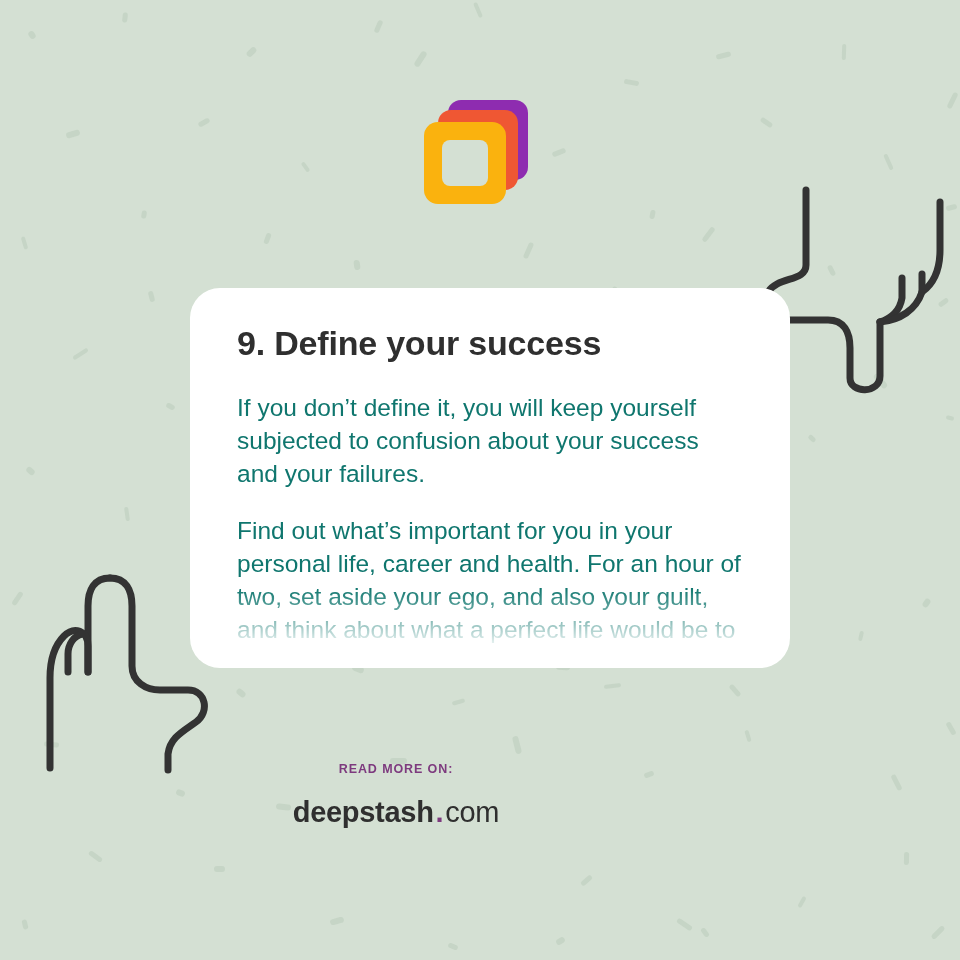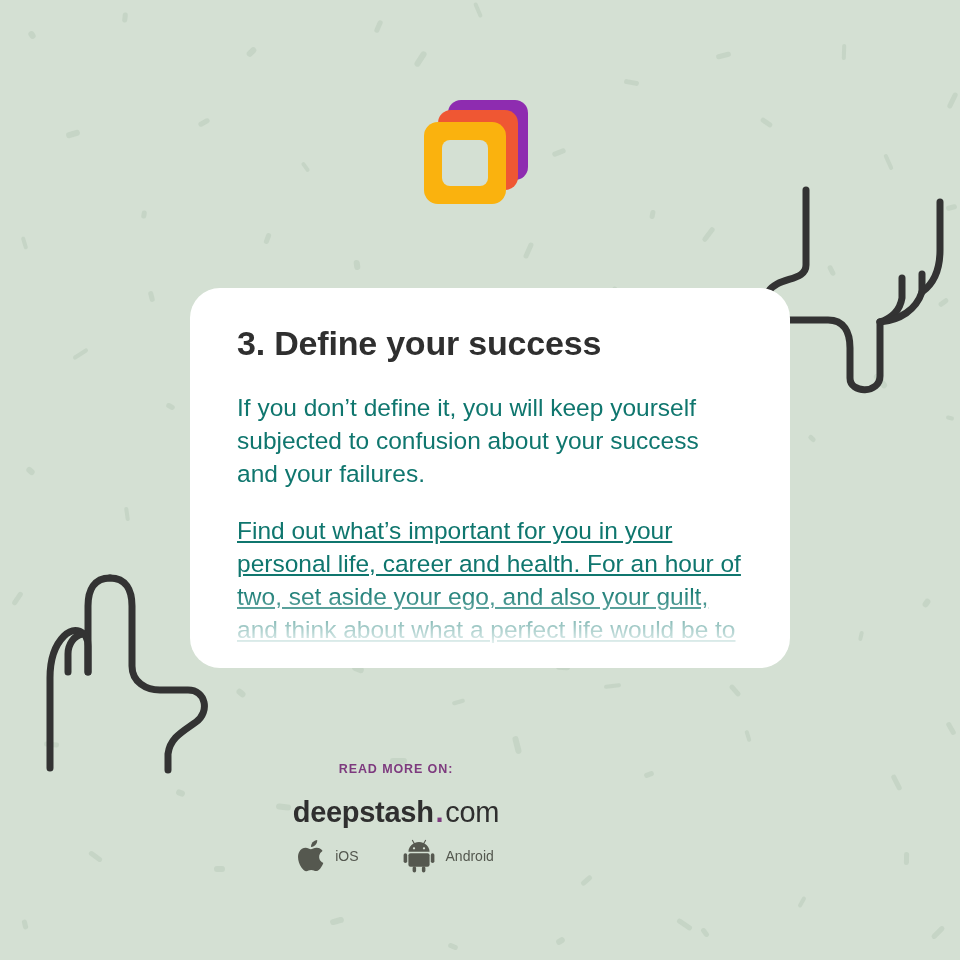--- a/index.html
+++ b/index.html
@@ -105,21 +105,21 @@
     letter-spacing: -0.2px;
     line-height: 1.15;
   }
   .card-para {
     margin: 0 0 24px 0;
     font-size: 24.5px;
     line-height: 33px;
     color: #0f766e;
     font-weight: 400;
   }
-  .card-para:last-child { margin-bottom: 0; text-decoration: underline; }
+  .card-para:last-child { margin-bottom: 0; }
 
   
   #footer {
     position: absolute;
     left: 0;
     top: 762px;
     width: 792px;
     text-align: center;
   }
   #read-more-label {
@@ -259,56 +259,29 @@
     <svg width="215" height="240" viewBox="0 0 215 240" aria-hidden="true">
       <path d="M100 28 C84 28 78 40 78 56 L78 122"></path>
       <path d="M100 28 C116 28 122 40 122 56 L122 116 C122 132 136 140 150 140 L178 140 C196 140 200 162 186 172 C172 182 160 188 158 204 L158 220"></path>
       <path d="M78 122 L78 96 C78 80 64 76 54 86 C44 96 40 112 40 128 L40 218"></path>
       <path d="M58 122 L58 104 C58 94 64 86 72 84"></path>
     </svg>
   </div>
 
   <div id="card">
     <div id="card-inner">
-      <h1 id="card-title">3. Define your success</h1>
+      <h1 id="card-title">9. Define your success</h1>
       <p class="card-para">If you don’t define it, you will keep yourself subjected to confusion about your success and your failures.</p>
       <p class="card-para">Find out what’s important for you in your personal life, career and health. For an hour of two, set aside your ego, and also your guilt, and think about what a perfect life would be to you.</p>
     </div>
   </div>
 
   <div id="footer">
 
     <div id="read-more-label">READ MORE ON:</div>
 
     <div id="wordmark">
       <span class="ws-bold">deepstash</span><span class="ws-dot">.</span><span class="ws-light">com</span>
     </div>
 
-    <div id="store-row">
-
-      <div class="store-badge">
-        <span class="store-icon">
-          <svg width="28" height="34" viewBox="0 0 28 34" aria-hidden="true">
-            <path d="M21.2 17.9c0-4 3.2-5.9 3.4-6-1.8-2.7-4.7-3-5.7-3.1-2.4-0.25-4.8 1.45-6 1.45-1.25 0-3.2-1.4-5.25-1.4C5.05 8.85 2.6 10.4 1.3 12.8c-2.7 4.7-0.7 11.7 1.95 15.5 1.3 1.85 2.85 3.95 4.9 3.85 1.95-0.1 2.7-1.25 5.1-1.25 2.35 0 3.05 1.25 5.1 1.2 2.1-0.05 3.45-1.9 4.75-3.8 1.5-2.15 2.1-4.25 2.15-4.35-0.05-0.05-4.1-1.6-4.15-6.2z"></path>
-            <path d="M17.6 5.8C18.65 4.5 19.4 2.7 19.2 0.9c-1.55 0.05-3.45 1.05-4.55 2.35-0.95 1.15-1.85 3-1.6 4.75 1.75 0.15 3.5-0.9 4.55-2.2z"></path>
-          </svg>
-        </span>
-        <span class="store-label">iOS</span>
-      </div>
-
-      <div class="store-badge">
-        <span class="store-icon">
-          <svg width="34" height="34" viewBox="0 0 34 34" aria-hidden="true">
-            <path d="M10.6 4.5 L8.9 1.6 a0.55 0.55 0 0 1 0.95 -0.55 L11.6 4.0 a10.8 10.8 0 0 1 8.8 0 L22.15 1.05 a0.55 0.55 0 0 1 0.95 0.55 L21.4 4.5 C24.5 6.2 26.6 9.2 26.6 12.7 H5.4 C5.4 9.2 7.5 6.2 10.6 4.5 Z M11.0 8.2 a1.15 1.15 0 1 0 0 2.3 a1.15 1.15 0 0 0 0 -2.3 Z M21.0 8.2 a1.15 1.15 0 1 0 0 2.3 a1.15 1.15 0 0 0 0 -2.3 Z"></path>
-            <rect x="5.4" y="14.2" width="21.2" height="13.6" rx="2.1"></rect>
-            <rect x="0.6" y="14.2" width="3.6" height="9.8" rx="1.8"></rect>
-            <rect x="27.8" y="14.2" width="3.6" height="9.8" rx="1.8"></rect>
-            <rect x="9.6" y="27.2" width="3.5" height="6.4" rx="1.75"></rect>
-            <rect x="18.9" y="27.2" width="3.5" height="6.4" rx="1.75"></rect>
-          </svg>
-        </span>
-        <span class="store-label">Android</span>
-      </div>
-
-    </div>
   </div>
 
 </div>
 
 </body></html>

